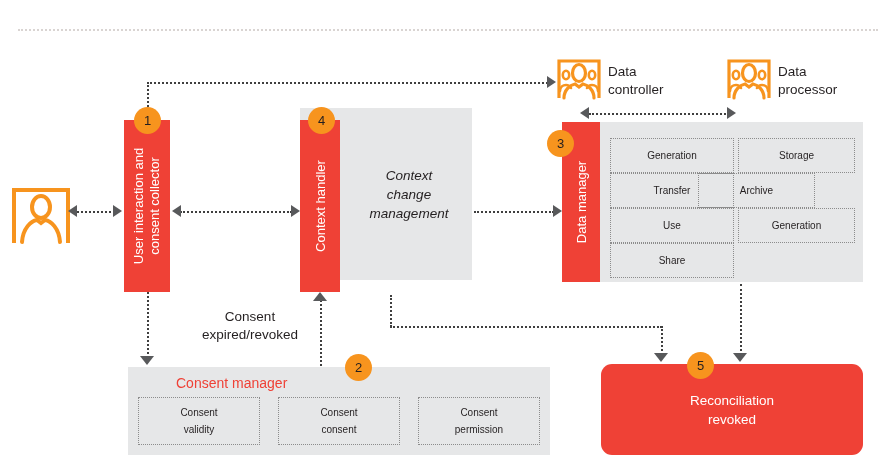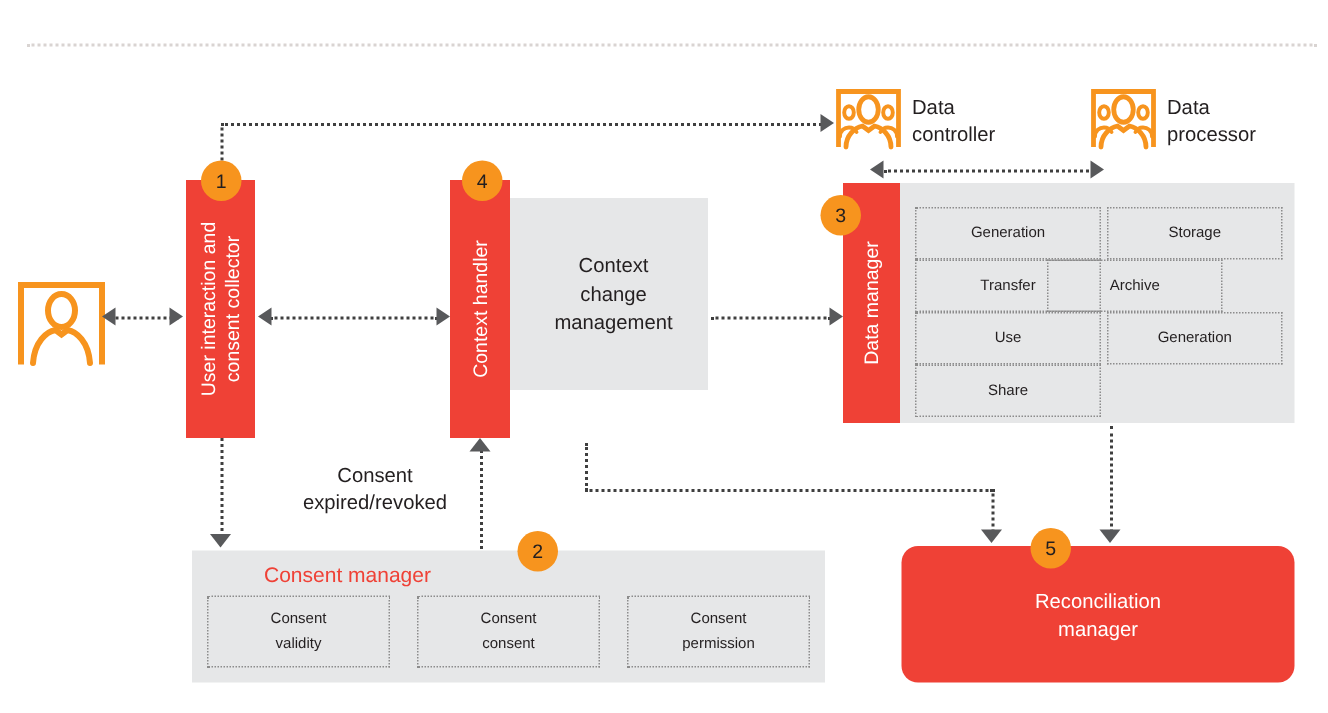--- a/index.html
+++ b/index.html
@@ -70,21 +70,21 @@
 </div>
 
 <div class="abs redbar" style="left:124px;top:120px;width:46px;height:172px;">
   <div class="vtext two">
     <span>User interaction and</span><br>
     <span>consent collector</span>
   </div>
 </div>
 <div class="badge" style="left:134px;top:107px;">1</div>
 
-<div class="abs greypanel" style="left:300px;top:132px;width:172px;height:128px;">
+<div class="abs greypanel" style="left:300px;top:108px;width:172px;height:172px;font-style:italic;">
   <div class="panel-center-text" style="left:46px;right:0;">
     <span>Context</span><br>
     <span>change</span><br>
     <span>management</span>
   </div>
 </div>
 <div class="abs redbar" style="left:300px;top:120px;width:40px;height:172px;">
   <div class="vtext">Context handler</div>
 </div>
 <div class="badge" style="left:308px;top:107px;">4</div>
@@ -149,21 +149,21 @@
   <span>consent</span>
 </div>
 <div class="dcell" style="left:418px;top:397px;width:122px;height:48px;flex-direction:column;">
   <span>Consent</span>
   <span>permission</span>
 </div>
 
 <div class="redblock" style="left:601px;top:364px;width:262px;height:91px;">
   <div class="redblock-text">
     <span>Reconciliation</span><br>
-    <span>manager</span>
+    <span>revoked</span>
   </div>
 </div>
 <div class="badge" style="left:687px;top:352px;">5</div>
 
 <div class="side-label" style="left:160px;top:308px;width:180px;">
   <span>Consent</span><br>
   <span>expired/revoked</span>
 </div>
 
 <div class="hline" style="left:77px;top:211px;width:42px;"></div>

